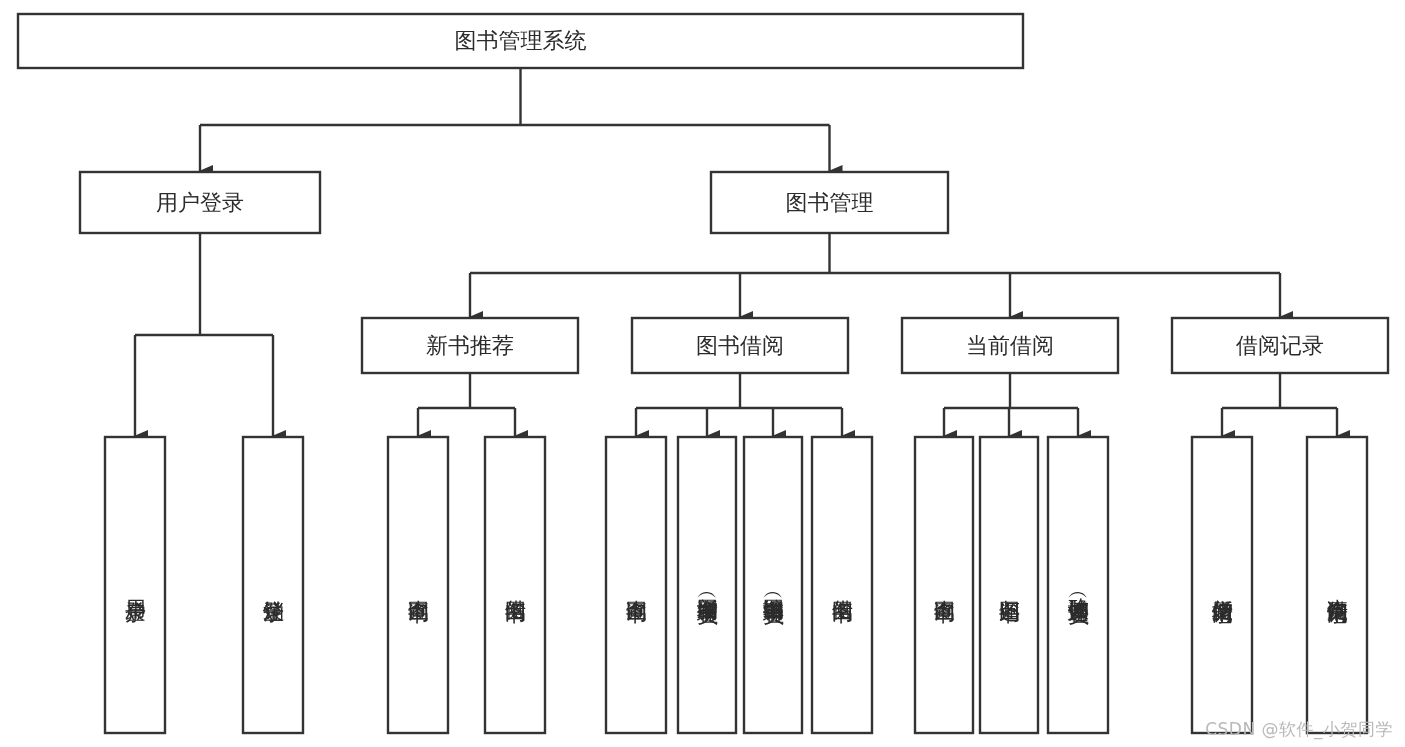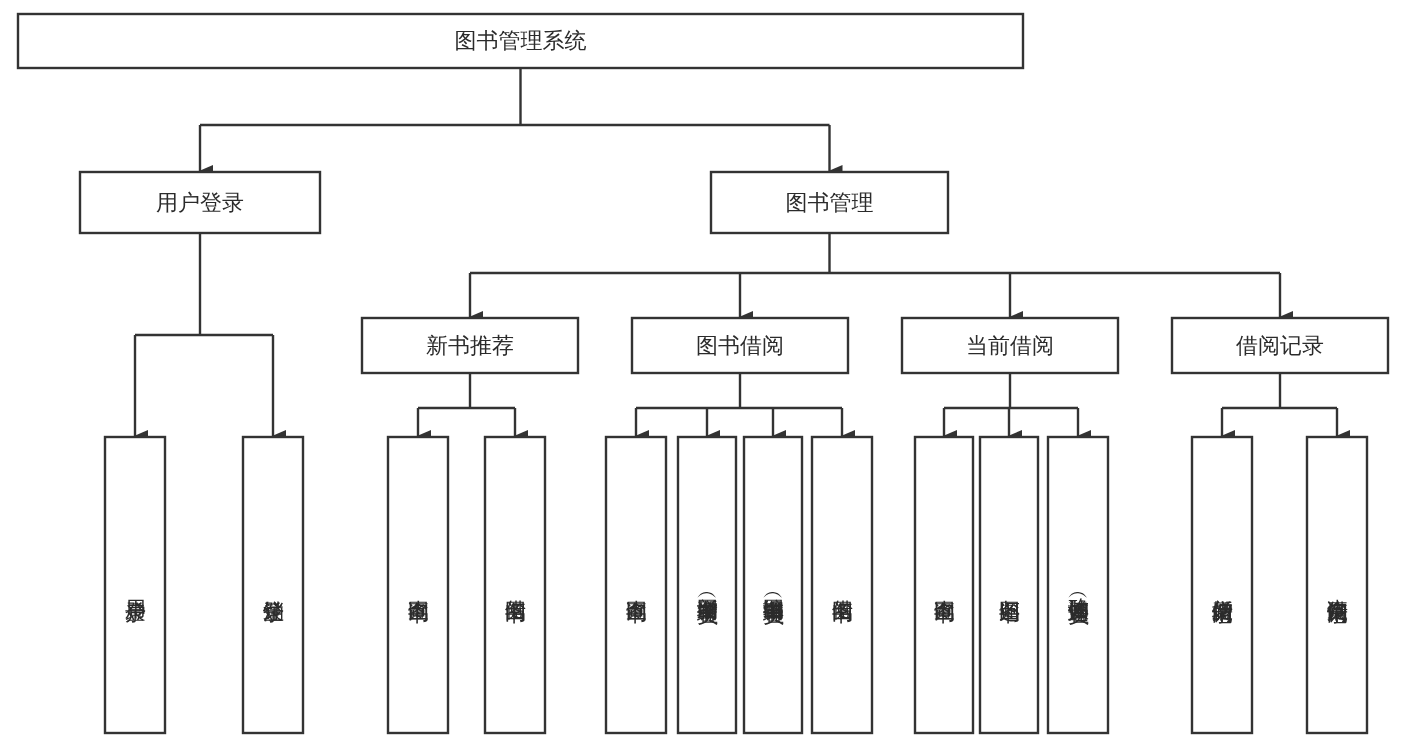--- a/index.html
+++ b/index.html
@@ -161,13 +161,14 @@
       <div class="node-label-v" style="left: 678px; top: 449px; width: 58px; height: 272px; display: flex; align-items: center; justify-content: center;">新增图书（管理员）</div>
       <div class="node-label-v" style="left: 744px; top: 449px; width: 58px; height: 272px; display: flex; align-items: center; justify-content: center;">编辑图书（管理员）</div>
       <div class="node-label-v" style="left: 812px; top: 449px; width: 60px; height: 272px; display: flex; align-items: center; justify-content: center;">借阅图书</div>
       <div class="node-label-v" style="left: 915px; top: 449px; width: 58px; height: 272px; display: flex; align-items: center; justify-content: center;">查询图书</div>
       <div class="node-label-v" style="left: 980px; top: 449px; width: 58px; height: 272px; display: flex; align-items: center; justify-content: center;">归还图书</div>
       <div class="node-label-v" style="left: 1048px; top: 449px; width: 60px; height: 272px; display: flex; align-items: center; justify-content: center;">确认归还（管理员）</div>
       <div class="node-label-v" style="left: 1192px; top: 449px; width: 60px; height: 272px; display: flex; align-items: center; justify-content: center;">新增借阅记录</div>
       <div class="node-label-v" style="left: 1307px; top: 449px; width: 60px; height: 272px; display: flex; align-items: center; justify-content: center;">查询借阅记录</div>
     </div>
 
+  <div class="watermark">CSDN @软件_小贺同学</div>
 </div>
 
 </body></html>

